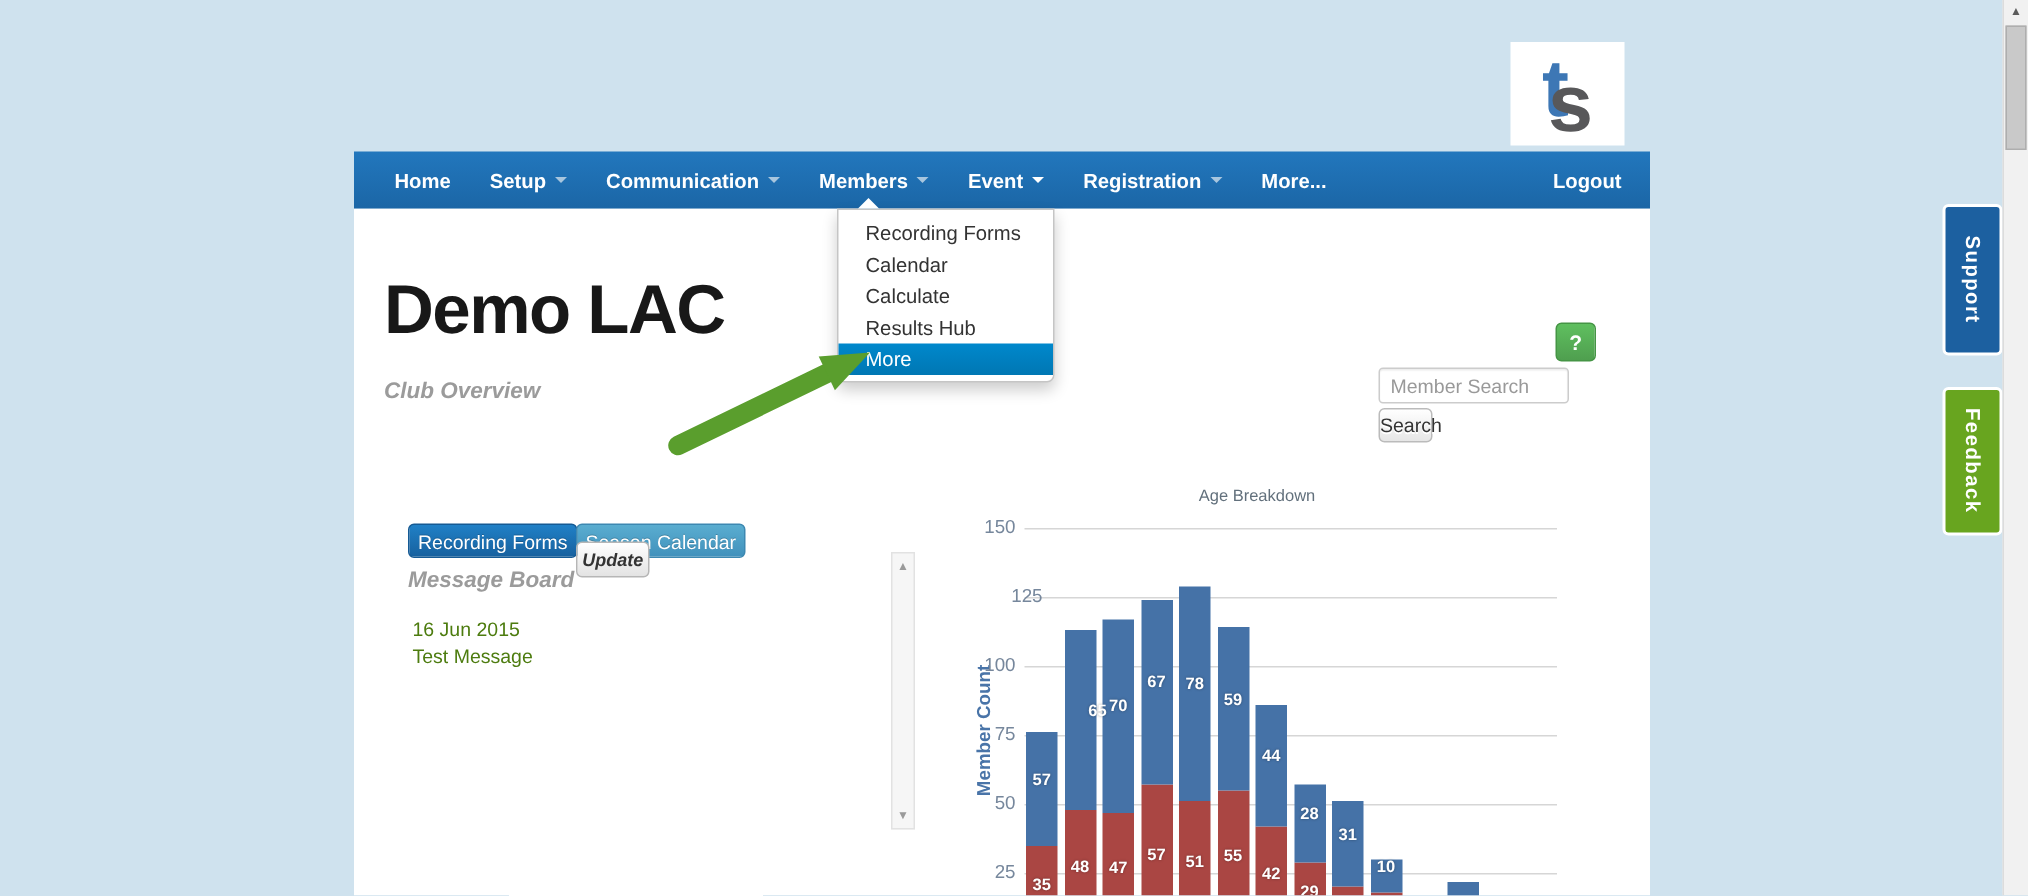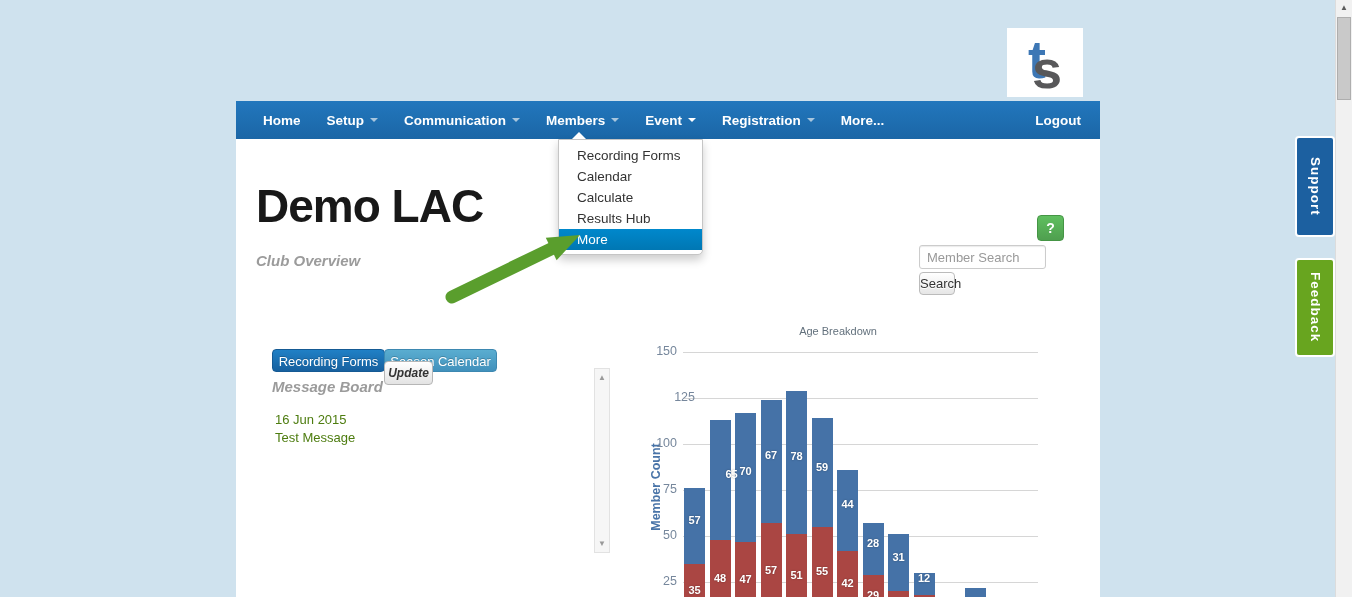--- a/index.html
+++ b/index.html
@@ -237,21 +237,21 @@
         <div class="bar-value-label" style="left: 601px; top: 358.24px;">44</div>
         <div class="bar-seg" style="left: 626.5px; top: 435.64px; width: 21px; height: 53.36px; background: rgb(170, 70, 67);"></div>
         <div class="bar-seg" style="left: 626.5px; top: 384.12px; width: 21px; height: 51.52px; background: rgb(69, 114, 167);"></div>
         <div class="bar-value-label" style="left: 626.5px; top: 449.32px;">29</div>
         <div class="bar-value-label" style="left: 626.5px; top: 396.88px;">28</div>
         <div class="bar-seg" style="left: 652px; top: 452.2px; width: 21px; height: 36.8px; background: rgb(170, 70, 67);"></div>
         <div class="bar-seg" style="left: 652px; top: 395.16px; width: 21px; height: 57.04px; background: rgb(69, 114, 167);"></div>
         <div class="bar-value-label" style="left: 652px; top: 410.68px;">31</div>
         <div class="bar-seg" style="left: 677.5px; top: 455.88px; width: 21px; height: 33.12px; background: rgb(170, 70, 67);"></div>
         <div class="bar-seg" style="left: 677.5px; top: 433.8px; width: 21px; height: 22.08px; background: rgb(69, 114, 167);"></div>
-        <div class="bar-value-label" style="left: 677.5px; top: 431.84px;">12</div>
+        <div class="bar-value-label" style="left: 677.5px; top: 431.84px;">10</div>
         <div class="bar-seg" style="left: 728.5px; top: 448.52px; width: 21px; height: 22.08px; background: rgb(69, 114, 167);"></div>
       </div>
   </div>
 
   <svg id="annotation-arrow" width="165" height="92" viewBox="0 0 165 92">
     <line x1="22" y1="75" x2="121" y2="27" stroke="#5a9e2d" stroke-width="13" stroke-linecap="round"></line>
     <polygon points="150,13 126.6,38.2 115.8,15.7" fill="#5a9e2d"></polygon>
   </svg>
 
   <div class="side-tab" id="support-tab">Support</div>

